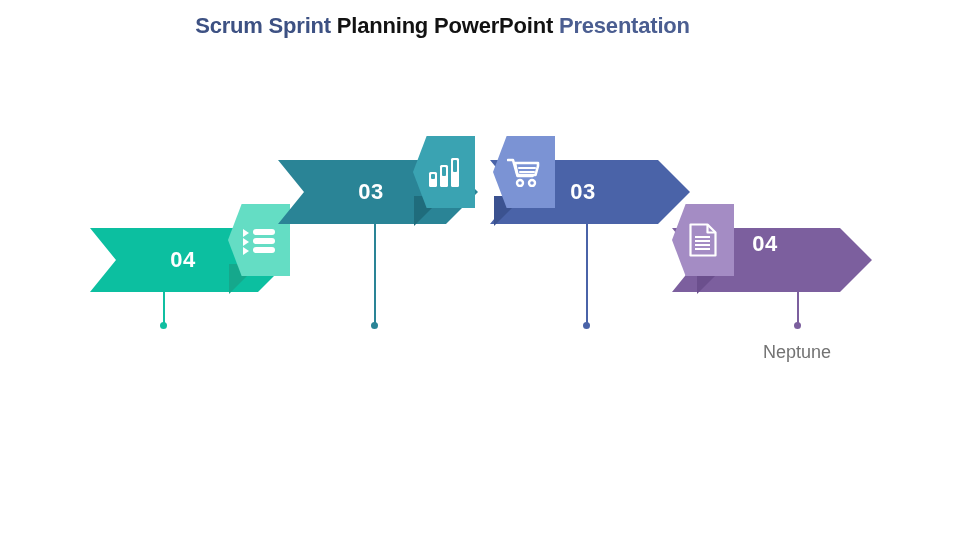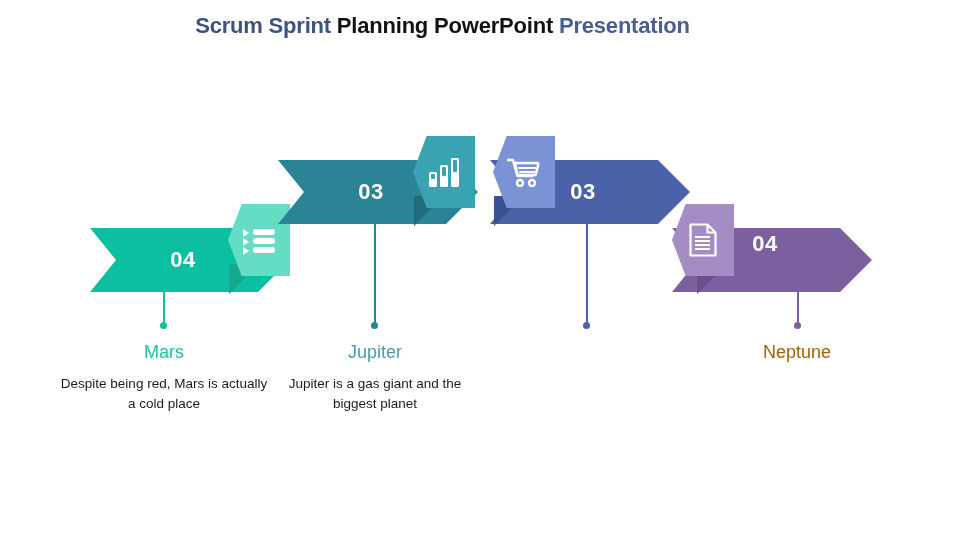--- a/index.html
+++ b/index.html
@@ -204,28 +204,20 @@
           <path d="M18.5 1.5 v8 h8" fill="none" stroke="#ffffff" stroke-width="2.2" stroke-linejoin="round"></path>
           <line x1="6" y1="14" x2="21" y2="14" stroke="#ffffff" stroke-width="1.8"></line>
           <line x1="6" y1="18" x2="21" y2="18" stroke="#ffffff" stroke-width="1.8"></line>
           <line x1="6" y1="22" x2="21" y2="22" stroke="#ffffff" stroke-width="1.8"></line>
           <line x1="6" y1="26" x2="21" y2="26" stroke="#ffffff" stroke-width="1.8"></line>
         </svg>
       </span>
     </div>
   </div>
 
-  <div class="caption" style="left:59px; top:341px;">
-    <div class="caption-title" id="cap-t-1" style="color: rgb(29, 196, 164);">Mars</div>
-    <div class="caption-body">Despite being red, Mars is actually a cold place</div>
-  </div>
-
-  <div class="caption" style="left:270px; top:341px;">
-    <div class="caption-title" id="cap-t-2" style="color: rgb(79, 154, 168);">Jupiter</div>
-    <div class="caption-body">Jupiter is a gas giant and the biggest planet</div>
-  </div>
+
 
 
   <div class="caption" style="left:692px; top:341px;">
-    <div class="caption-title" id="cap-t-4" style="color: #a16207;">Neptune</div>
+    <div class="caption-title" id="cap-t-4" style="color: #737373;">Neptune</div>
   </div>
 
 </div>
 
 </body></html>

